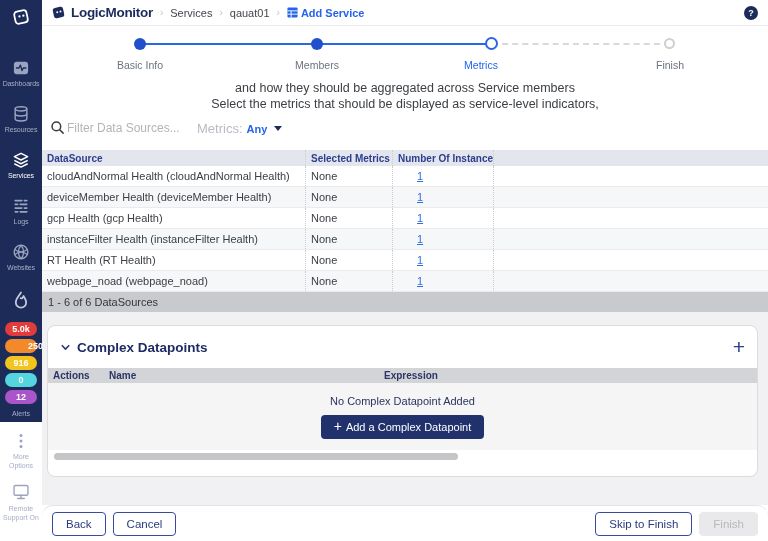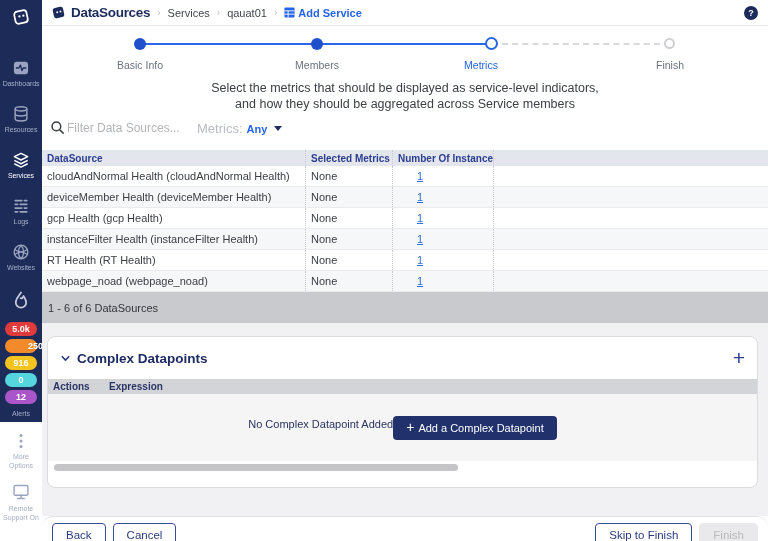--- a/index.html
+++ b/index.html
@@ -64,37 +64,37 @@
 
   .ds-table { flex:0 0 162px; }
   .ds-grid-row { display:grid; grid-template-columns:263px 87px 101px 1fr; align-items:center; }
   .ds-head { height:16px; background:#e3e6ec; font-size:10px; font-weight:bold; color:#2c3e8f; }
   .ds-row { height:21px; background:#fff; border-bottom:1px solid #ebebed; font-size:11px; color:#3c4046; cursor:pointer; }
   .ds-row.alt { background:#f6f7f8; }
   .cell { padding-left:5px; height:100%; display:flex; align-items:center; white-space:nowrap; overflow:hidden; }
   .cell.sep { border-left:1px dotted #c9ccd4; }
   .cell.inst { padding-left:24px; }
   .inst-link { color:#2f6fe0; text-decoration:underline; cursor:pointer; }
-  .ds-footer { height:31px; background:#c9cacd; display:flex; align-items:center; font-size:11px; color:#33363b; }
+  .ds-footer { height:20px; background:#c9cacd; display:flex; align-items:center; font-size:11px; color:#33363b; }
   .ds-footer-range { padding-left:6px; }
   .ds-footer-right { margin-left:auto; display:flex; align-items:center; padding-right:8px; }
   .per-page { color:#2563eb; font-weight:bold; cursor:pointer; display:flex; align-items:center; }
   .all-results { margin-left:14px; }
 
   .lower { flex:0 0 193px; background:#f1f1f3; padding:13px 10px 0 5px; }
   .card { background:#fff; border:1px solid #dcdcde; border-radius:8px; height:152px; overflow:hidden; }
   .card-title-row { height:42px; display:flex; align-items:center; padding:0 12px; }
   .card-title { font-size:13.5px; font-weight:bold; color:#1e2c63; margin-left:6px; }
   .card-plus { margin-left:auto; font-size:21px; font-weight:300; color:#2c3e8f; cursor:pointer; line-height:20px; }
   .cdp-head { height:15px; background:#d2d4d8; display:flex; align-items:center;
     font-size:10px; font-weight:bold; color:#2c3566; }
   .cdp-col-actions { width:56px; padding-left:5px; }
   .cdp-col-name { width:275px; padding-left:5px; }
   .cdp-col-expr { flex:1; padding-left:5px; }
-  .cdp-empty { height:67px; background:#f5f5f6; display:flex; flex-direction:row;
+  .cdp-empty { height:67px; background:#f5f5f6; display:flex; flex-direction:column;
     align-items:center; justify-content:center; }
   .cdp-empty-text { font-size:11px; color:#2a3560; font-weight:500; margin-bottom:8px; }
   .cdp-add-btn { background:#20316b; color:#fff; border:none; border-radius:4px; font-size:11px;
     font-family:"Liberation Sans",sans-serif; padding:6px 13px; display:flex; align-items:center; cursor:pointer; }
   .cdp-add-plus { font-size:14px; font-weight:300; margin-right:4px; line-height:11px; }
   .scroll-row { height:13px; background:#fff; padding:3px 0 0 6px; }
   .scroll-thumb { width:404px; height:7px; background:#c5c5c8; border-radius:4px; cursor:grab; }
 
   .bottom-bar { flex:0 0 36px; background:#fff; border-top:1px solid #e3e3e5;
     display:flex; align-items:center; padding:0 10px;border-radius:11px; }
@@ -221,21 +221,21 @@
 <div class="main">
 
   <div class="topbar">
     <span>
       <svg width="17" height="17" viewBox="0 0 24 24">
         <rect x="4.6" y="4.6" width="14.8" height="14.8" rx="3.8" fill="#1b2b5c" transform="rotate(-12 12 12)"></rect>
         <circle cx="10.2" cy="11.6" r="1.4" fill="#ffffff"></circle>
         <circle cx="14.8" cy="10.6" r="1.4" fill="#ffffff"></circle>
       </svg>
     </span>
-    <span class="brand-text">DataSources</span>
+    <span class="brand-text">LogicMonitor</span>
     <span class="crumb-sep">›</span>
     <span class="crumb">Services</span>
     <span class="crumb-sep">›</span>
     <span class="crumb">qauat01</span>
     <span class="crumb-sep">›</span>
     <span>
       <svg width="11" height="11" viewBox="0 0 12 12">
         <rect x="0.5" y="0.5" width="11" height="11" rx="1.2" fill="#2563eb"></rect>
         <line x1="0.5" y1="4.2" x2="11.5" y2="4.2" stroke="#fff" stroke-width="1"></line>
         <line x1="4.5" y1="4.2" x2="4.5" y2="11.5" stroke="#fff" stroke-width="1"></line>
@@ -254,22 +254,22 @@
     <div class="step-dot dot-done" style="left:269px"></div>
     <div class="step-dot dot-active" style="left:443px"></div>
     <div class="step-dot dot-todo" style="left:622px"></div>
     <span class="step-label" style="left:98px">Basic Info</span>
     <span class="step-label" style="left:275px">Members</span>
     <span class="step-label active" style="left:439px">Metrics</span>
     <span class="step-label" style="left:628px">Finish</span>
   </div>
 
   <div class="instructions">
+    <div>and how they should be aggregated across Service members</div>
     <div>Select the metrics that should be displayed as service-level indicators,</div>
-    <div>and how they should be aggregated across Service members</div>
   </div>
 
   <div class="filter-row">
     <span class="search-icon">
       <svg width="15" height="15" viewBox="0 0 16 16" fill="none" stroke="#3a3d42" stroke-width="1.6" stroke-linecap="round">
         <circle cx="6.8" cy="6.8" r="4.6"></circle>
         <line x1="10.4" y1="10.4" x2="14" y2="14"></line>
       </svg>
     </span>
     <input class="search-input" type="text" placeholder="Filter Data Sources..." style="">
@@ -348,20 +348,21 @@
         <span>
           <svg width="11" height="11" viewBox="0 0 12 12" fill="none" stroke="#2c3b7a" stroke-width="1.7" stroke-linecap="round" stroke-linejoin="round">
             <polyline points="2.5,4 6,7.8 9.5,4"></polyline>
           </svg>
         </span>
         <span class="card-title">Complex Datapoints</span>
         <span class="card-plus">+</span>
       </div>
       <div class="cdp-head">
         <span class="cdp-col-actions">Actions</span>
+        <span class="cdp-col-name">Name</span>
         <span class="cdp-col-expr">Expression</span>
       </div>
       <div class="cdp-empty">
         <span class="cdp-empty-text">No Complex Datapoint Added</span>
         <button class="cdp-add-btn">
           <span class="cdp-add-plus">+</span>
           <span>Add a Complex Datapoint</span>
         </button>
       </div>
       <div class="scroll-row">

